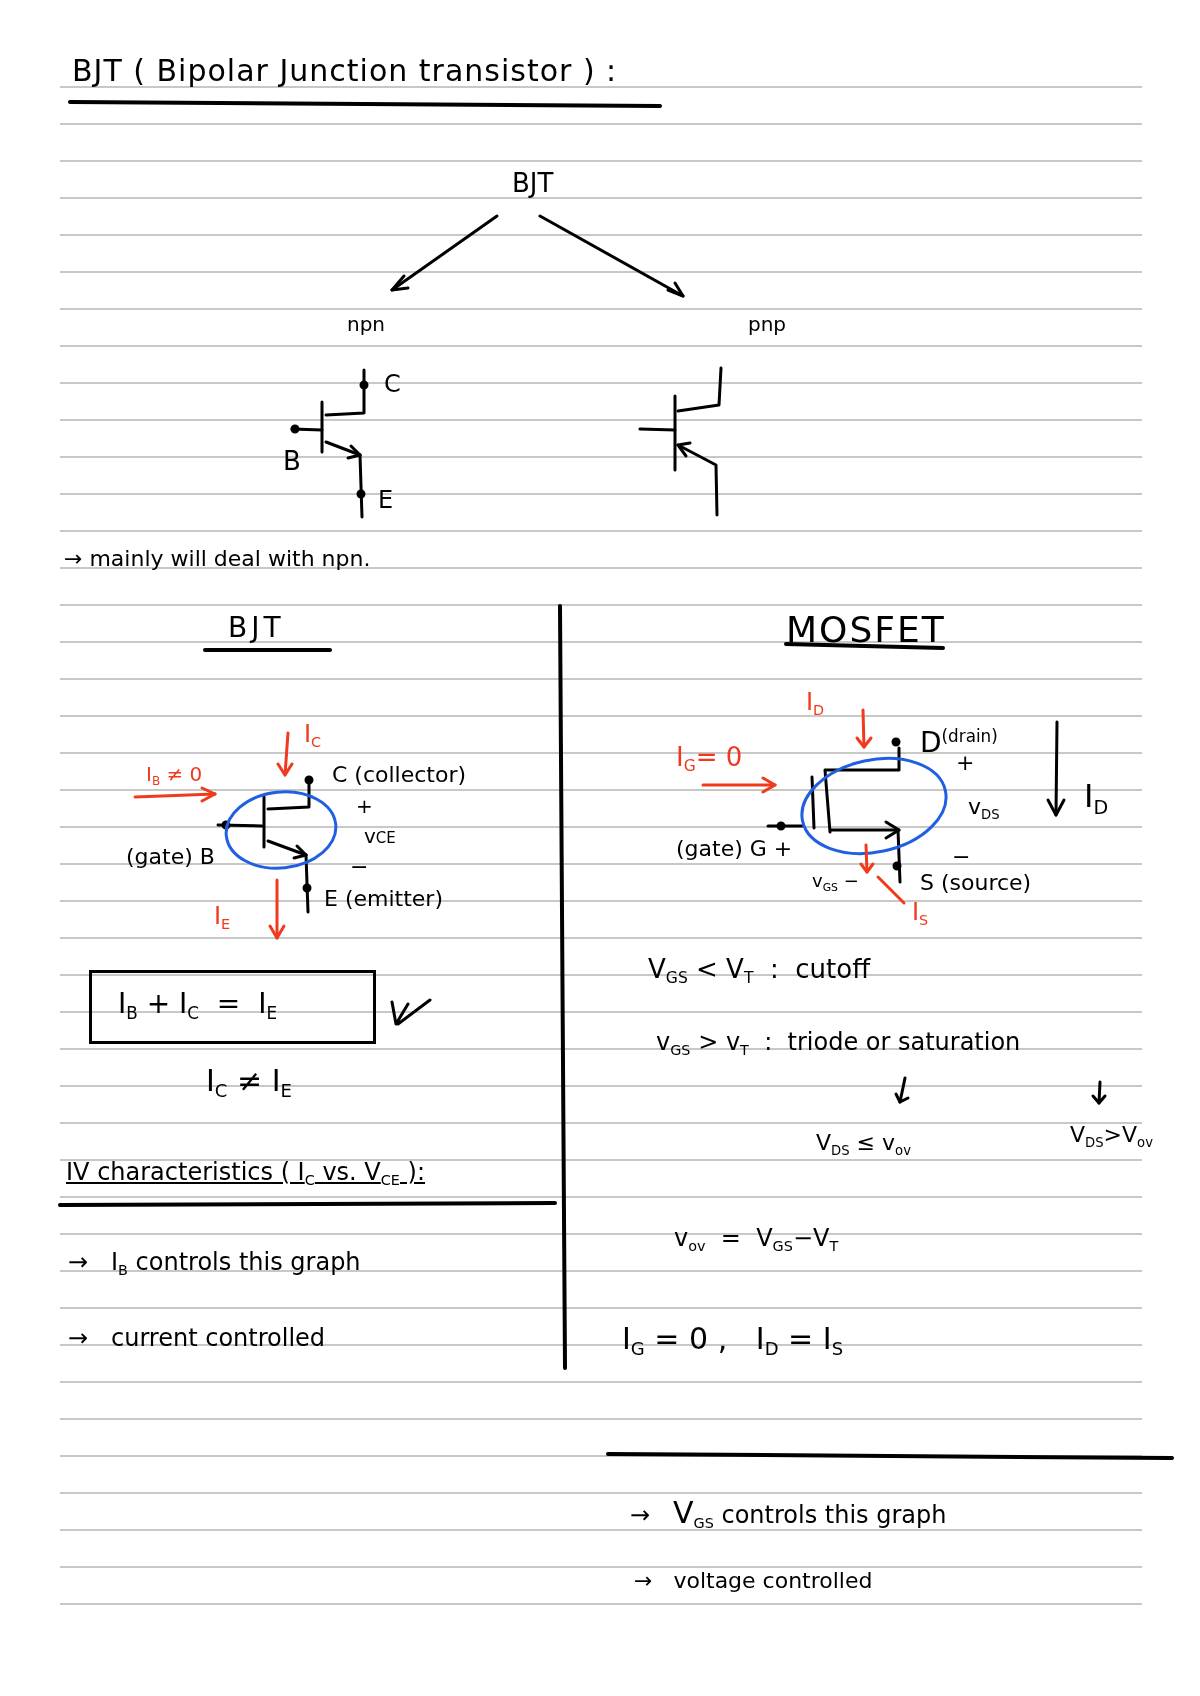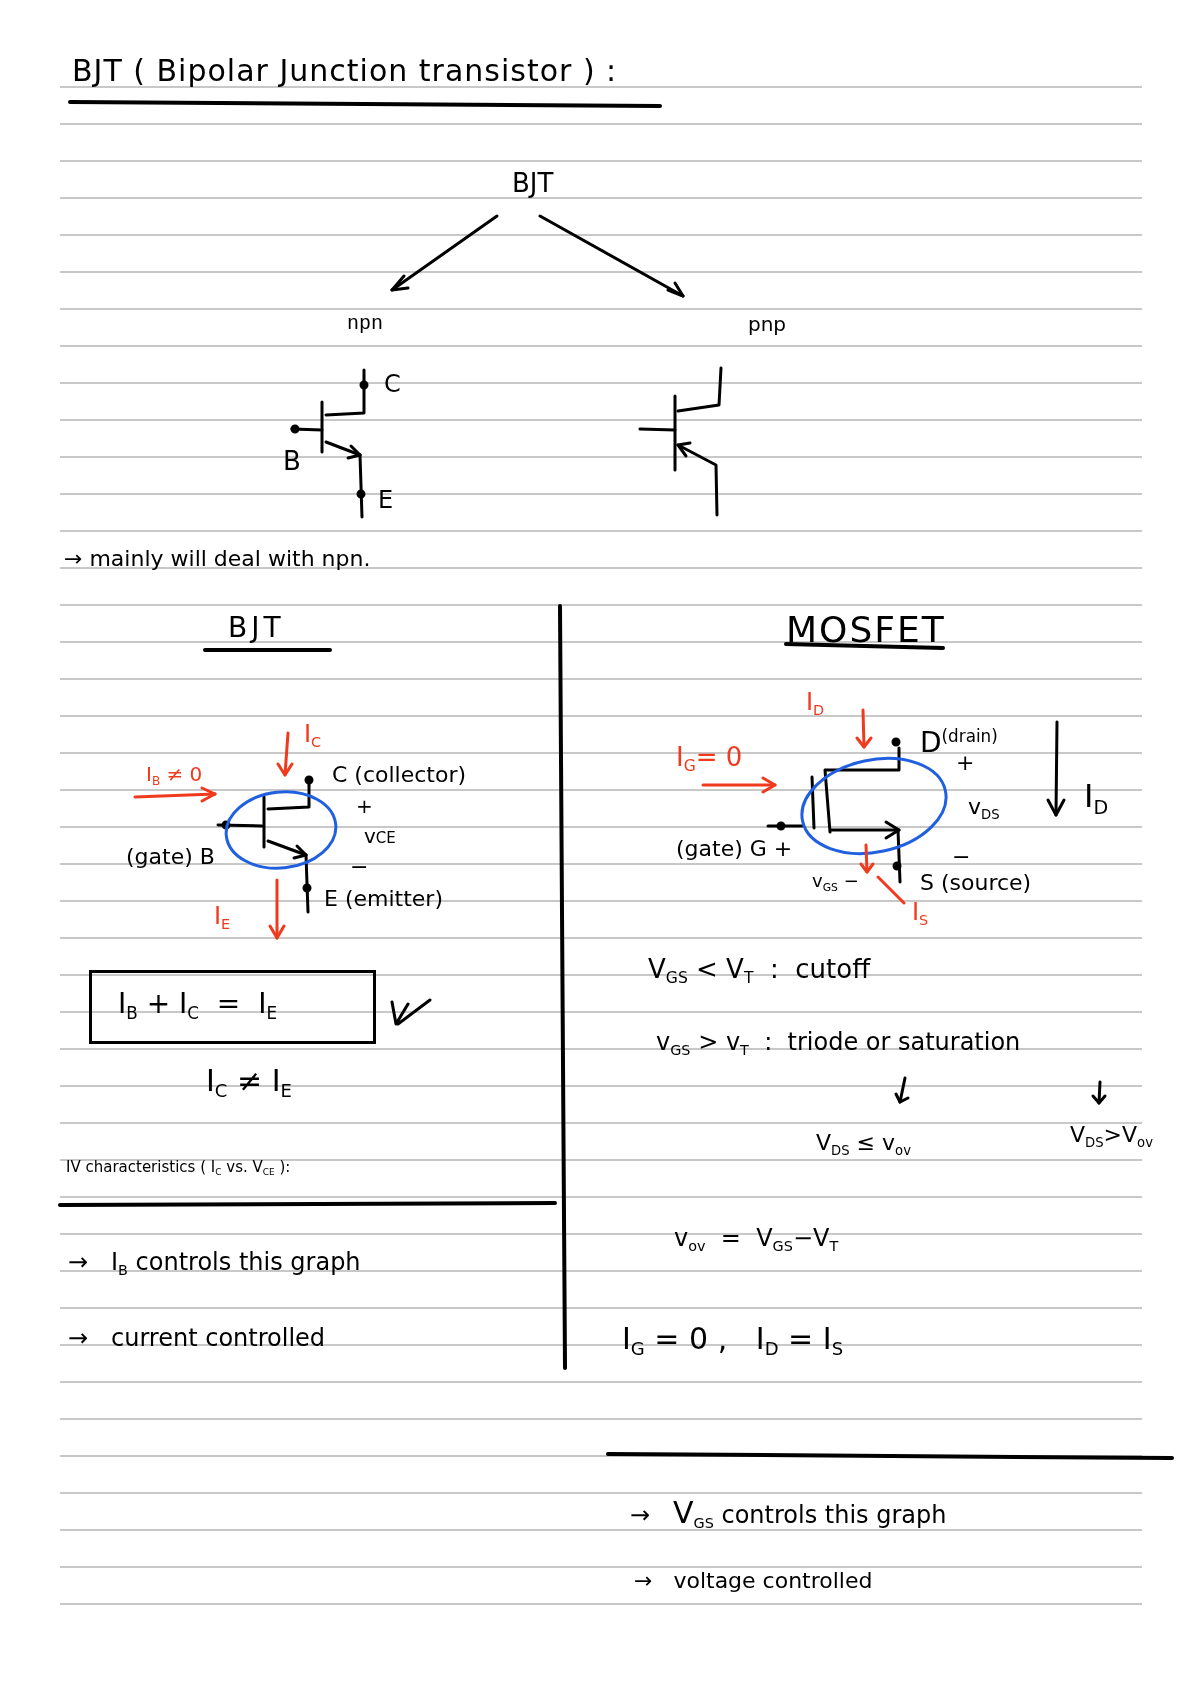--- a/index.html
+++ b/index.html
@@ -154,21 +154,21 @@
       <path d="M866 845 L867 872"></path>
       <path d="M867 872 L861 864 M867 872 L873 864"></path>
       <path d="M878 877 L904 903"></path>
     </g>
 
   </svg>
 
   <div class="ink hand" style="left:72px;top:56px;font-size:30px;">BJT ( Bipolar Junction transistor ) :</div>
 
   <div class="ink" style="left:512px;top:170px;font-size:26px;">BJT</div>
-  <div class="ink" style="left:347px;top:314px;font-size:20px;font-family:Liberation Mono, monospace;">npn</div>
+  <div class="ink" style="left:347px;top:314px;font-size:20px;">npn</div>
   <div class="ink" style="left:748px;top:314px;font-size:20px;">pnp</div>
   <div class="ink" style="left:384px;top:372px;font-size:24px;">C</div>
   <div class="ink" style="left:283px;top:448px;font-size:26px;">B</div>
   <div class="ink" style="left:378px;top:488px;font-size:24px;">E</div>
 
   <div class="ink" style="left:64px;top:548px;font-size:22px;">→ mainly will deal with npn.</div>
 
   <div class="ink" style="left:228px;top:614px;font-size:28px;letter-spacing:4px;">BJT</div>
 
   <div class="ink red" style="left:304px;top:722px;font-size:24px;">
@@ -198,21 +198,21 @@
     &nbsp;<span>=</span>&nbsp;
     <span>I</span><span class="sub">E</span>
   </div>
 
   <div class="ink" style="left:206px;top:1066px;font-size:30px;">
     <span>I</span><span class="sub">C</span>
     <span>≠</span>
     <span>I</span><span class="sub">E</span>
   </div>
 
-  <div class="ink" style="left:66px;top:1160px;font-size:15px;">
+  <div class="ink" style="left:66px;top:1160px;font-size:24px;text-decoration:underline;">
     <span>IV characteristics ( I</span><span class="sub">C</span><span> vs. V</span><span class="sub">CE</span><span> ):</span>
   </div>
 
   <div class="ink" style="left:68px;top:1250px;font-size:24px;">
     <span>→</span>&nbsp;&nbsp;
     <span>I</span><span class="sub">B</span><span> controls this graph</span>
   </div>
   <div class="ink" style="left:68px;top:1326px;font-size:24px;">
     <span>→</span>&nbsp;&nbsp;
     <span>current controlled</span>

